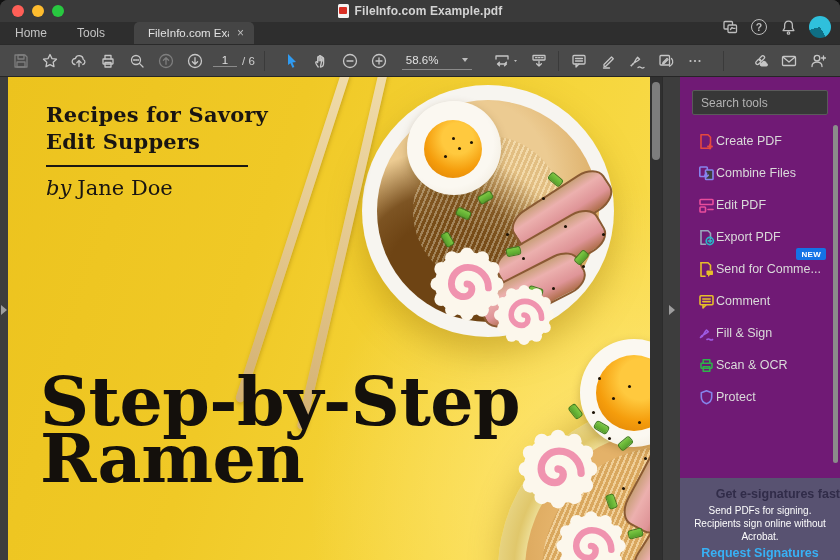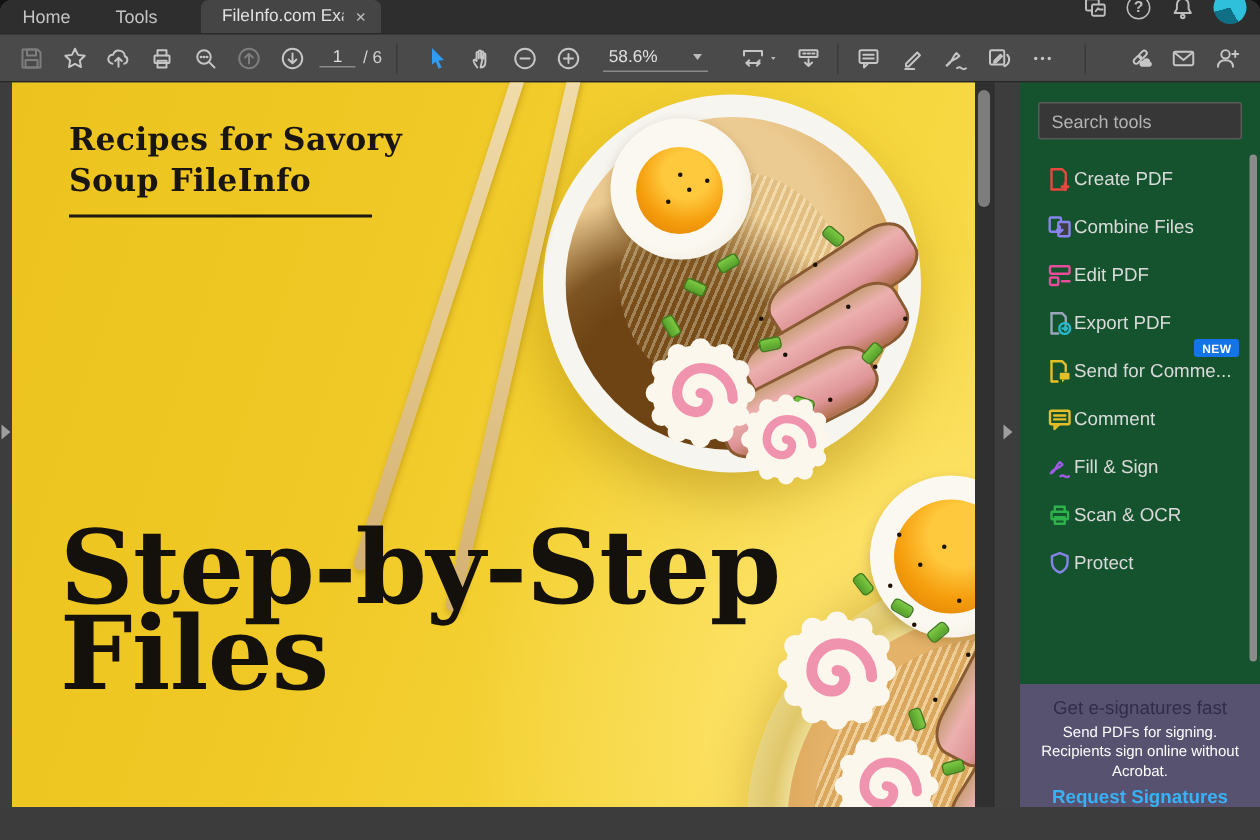--- a/index.html
+++ b/index.html
@@ -81,41 +81,52 @@
   .seeds { position:absolute; width:3px; height:3px; border-radius:50%; background:#1c1206; }
   .stick { position:absolute; width:9px; border-radius:5px; transform-origin:top center;
     background:linear-gradient(180deg,#f0dcab 0%, #e3c68b 55%, #d3b071 100%); box-shadow:1px 2px 4px rgba(120,85,0,.35); z-index:4; }
   .naruto { position:absolute; z-index:3; }
   .bowl2 { position:absolute; left:490px; top:326px; width:336px; height:336px; border-radius:50%;
     background:radial-gradient(circle, #f0e29e 58%, #e0c76b 64%, #e8d584 72%, #dcc468 100%); box-shadow:0 -8px 30px rgba(150,105,0,.3); }
   .bowl2-in { position:absolute; inset:27px; border-radius:50%;
     background:radial-gradient(circle at 45% 40%, #e4b269 0 45%, #d29c4e 75%, #bb853c 100%); }
 
   
-  .sidebar { width:160px; background:#14532d; position:relative; }
+  .sidebar { width:160px; background:#701a75; position:relative; }
   .search-tools { margin:13px 12px 8px; width:136px; height:25px; background:#373737; border:1px solid #5a5a5a; border-radius:2px; color:#c9c9c9; font-size:12px; padding:0 8px; font-family:inherit; }
   .search-tools::placeholder { color:#b2b2b2; }
   .tool-list { position:absolute; top:48px; left:0; right:0; bottom:82px; overflow:hidden; }
   .tool-item { position:relative; height:32px; display:flex; align-items:center; gap:1px; padding-left:18px; cursor:pointer; }
   .tool-label { color:#dadada; font-size:12.5px; white-space:nowrap; }
   .tool-ic { width:17px; height:17px; display:flex; align-items:center; justify-content:center; flex:0 0 auto; }
   .tool-ic svg { fill:none; stroke-width:1.6; stroke-linecap:round; stroke-linejoin:round; }
   .new-badge { position:absolute; right:14px; top:-5px; background:#1473e6; color:#fff; font-size:8px; font-weight:bold; letter-spacing:.3px; padding:1.5px 5px; border-radius:2px; }
   .side-thumb { position:absolute; right:2px; top:48px; width:5px; height:338px; background:#8b8b8b; border-radius:3px; }
 
   .promo { position:absolute; left:0; right:0; bottom:0; height:82px; background:#585271; text-align:center; padding-top:9px; }
-  .promo-title { font-size:12.5px; font-weight:normal; color:#312c49; }
+  .promo-title { font-size:12.5px; font-weight:bold; color:#312c49;text-align:right; }
   .promo-body { font-size:10px; color:#fdfdfd; line-height:1.3; margin-top:3px; padding:0 8px; }
   .promo-cta { display:inline-block; font-size:12.5px; font-weight:bold; color:#38b1f5; margin-top:3px; cursor:pointer; }
 </style>
 </head>
 <body>
 
 <div class="window">
 
+  <div class="titlebar dotted">
+    <div class="lights">
+      <span class="light" style="background:#FF5F57"></span>
+      <span class="light" style="background:#FEBC2E"></span>
+      <span class="light" style="background:#28C840"></span>
+    </div>
+    <div class="title-wrap">
+      <span class="pdf-doc-ico"></span>
+      <span class="win-title">FileInfo.com Example.pdf</span>
+    </div>
+  </div>
 
   <div class="tabbar dotted">
     <div class="tab-plain">
         <span>Home</span>
       </div>
     <div class="tab-plain">
         <span>Tools</span>
       </div>
     <div class="tab-doc">
       <span class="label">FileInfo.com Exa...</span>
@@ -378,28 +389,31 @@
         <div class="go" style="left:610px; top:362px; transform:rotate(-40deg)"></div>
         <div class="go" style="left:596px; top:420px; transform:rotate(70deg)"></div>
         <div class="go" style="left:620px; top:452px; transform:rotate(-15deg)"></div>
         <div class="go" style="left:560px; top:330px; transform:rotate(52deg)"></div>
         <span class="seeds" style="left:590px; top:300px; box-shadow:14px 20px #1c1206, -6px 34px #1c1206, 30px 8px #1c1206, 40px 44px #1c1206, 10px 60px #1c1206, 46px 80px #1c1206, 24px 110px #1c1206, 52px 130px #1c1206"></span>
       </div>
 
       <div class="pg-head">
         <h2>
           <span>Recipes for Savory</span><br>
-          <span>Soup FileInfo</span>
+          <span>Edit Suppers</span>
         </h2>
         <div class="pg-rule"></div>
+        <div class="pg-by">
+          <span class="byword">by</span><span>Jane Doe</span>
+        </div>
       </div>
 
       <div class="pg-big">
         <span>Step-by-Step</span><br>
-        <span>Files</span>
+        <span>Ramen</span>
       </div>
     </div>
 
     <div class="doc-scroll">
       <div class="doc-thumb"></div>
     </div>
 
     <div class="divider-strip dotted">
       <span class="strip-arrow"></span>
     </div>

